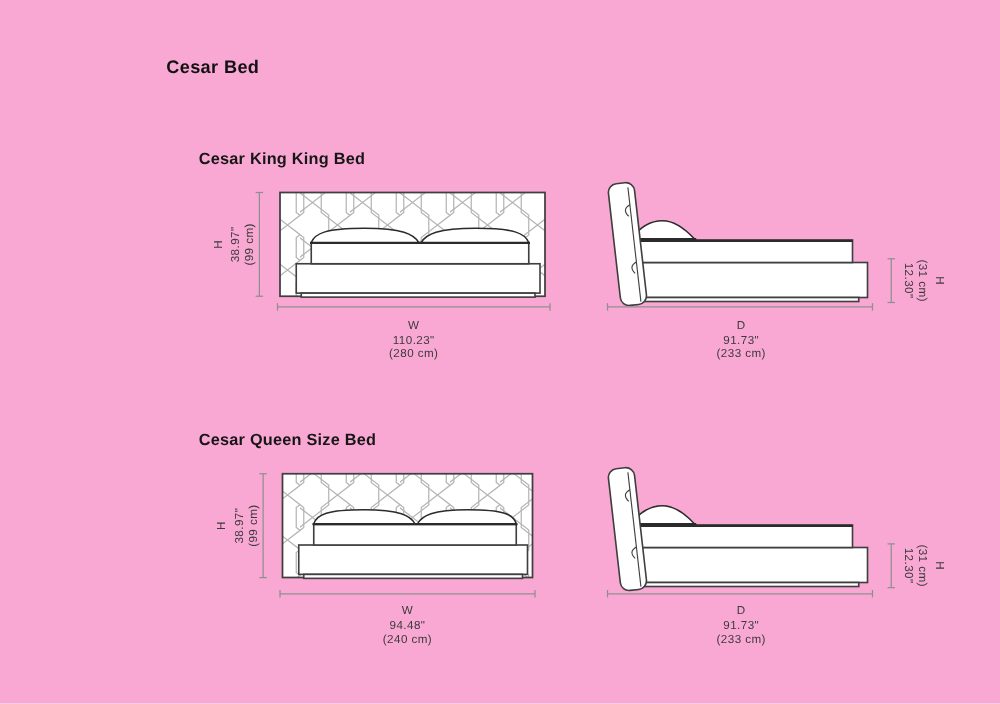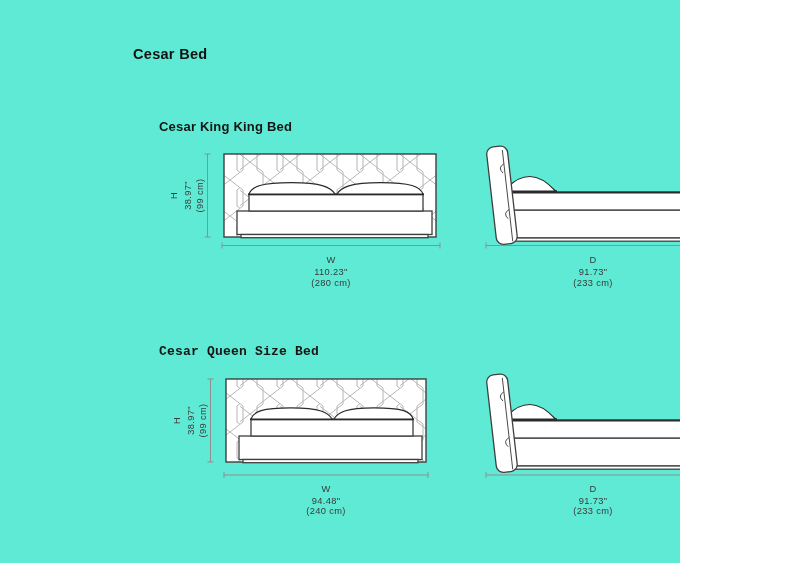--- a/index.html
+++ b/index.html
@@ -1,29 +1,29 @@
 <!DOCTYPE html>
 <html><head>
 <meta charset="utf-8">
 <style>
   html,body{margin:0;padding:0;background:#ffffff;}
   .canvas{
-    position:relative;width:680px;height:563px;background:#5eead4;overflow:hidden;
+    position:relative;width:800px;height:563px;background:#f9a8d4;overflow:hidden;
     font-family:"Liberation Sans",sans-serif;
   }
   .page-title{
     position:absolute;left:133px;top:46px;
     font-size:14.5px;font-weight:bold;color:#111111;letter-spacing:0.3px;
   }
   .section-title{
     position:absolute;left:159px;
     font-size:13px;font-weight:bold;color:#161616;letter-spacing:0.2px;
   }
   .section-title.king{top:119px;}
-  .section-title.queen{top:344px;font-family:Liberation Mono, monospace;}
+  .section-title.queen{top:344px;}
   svg.diagram{position:absolute;left:0;top:0;}
   .shape{fill:#ffffff;stroke:#3f3f3f;stroke-width:1.3;}
   .hb{stroke:#3f3f3f;stroke-width:1.4;}
   .pillow{fill:#ffffff;stroke:#2b2b2b;stroke-width:1.2;}
   .bold{stroke:#2b2b2b;stroke-width:1.8;}
   .thin{stroke:#3f3f3f;stroke-width:0.9;fill:none;}
   .patline{stroke:#b5b5b5;stroke-width:1;fill:none;}
   .dim line{stroke:#8f8f8f;stroke-width:1;}
   .dt{
     font-family:"Liberation Sans",sans-serif;font-size:9.3px;fill:#3a3a3a;

